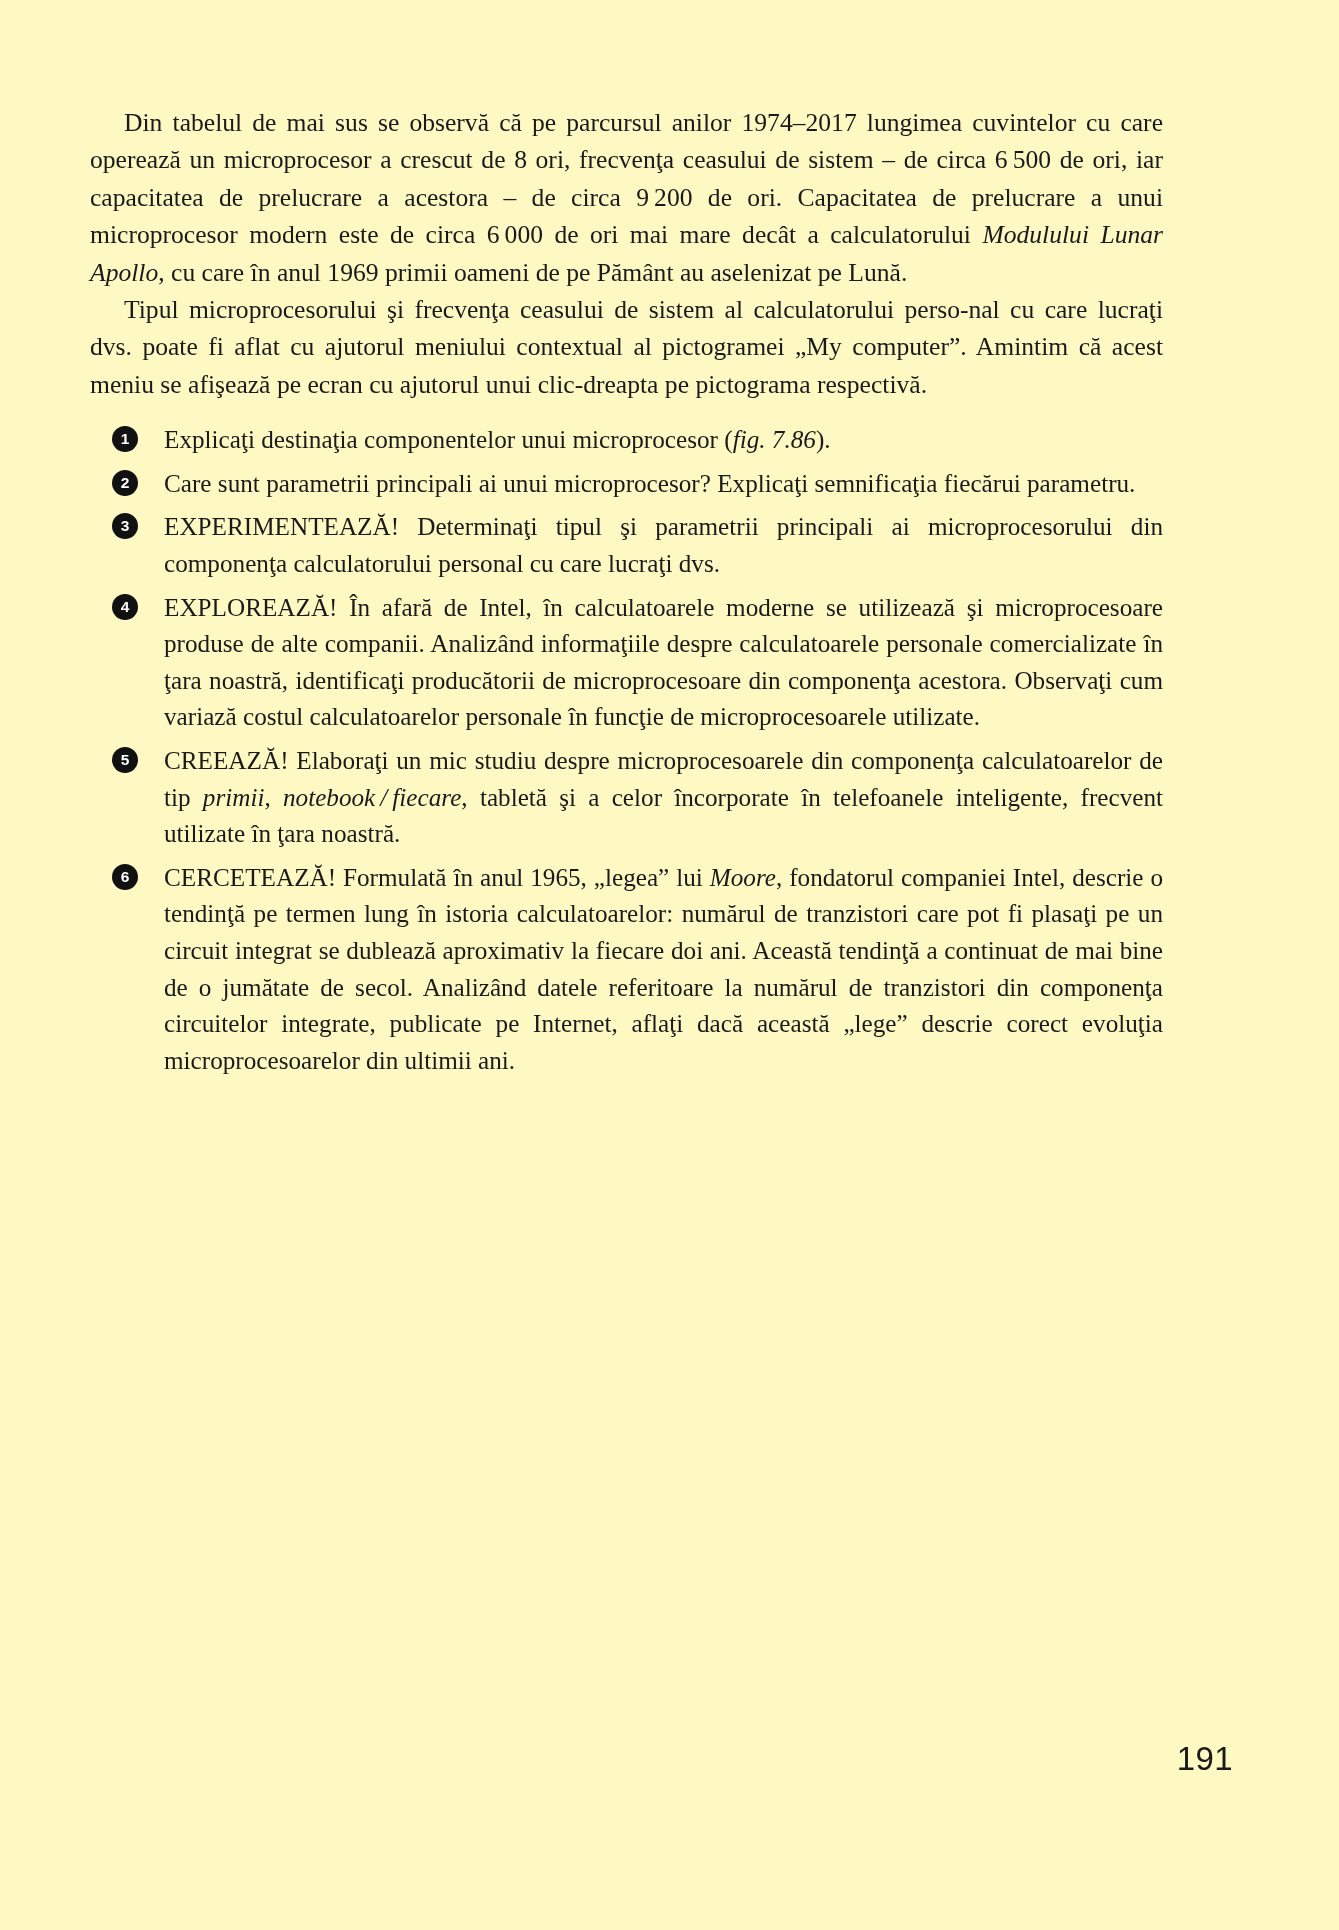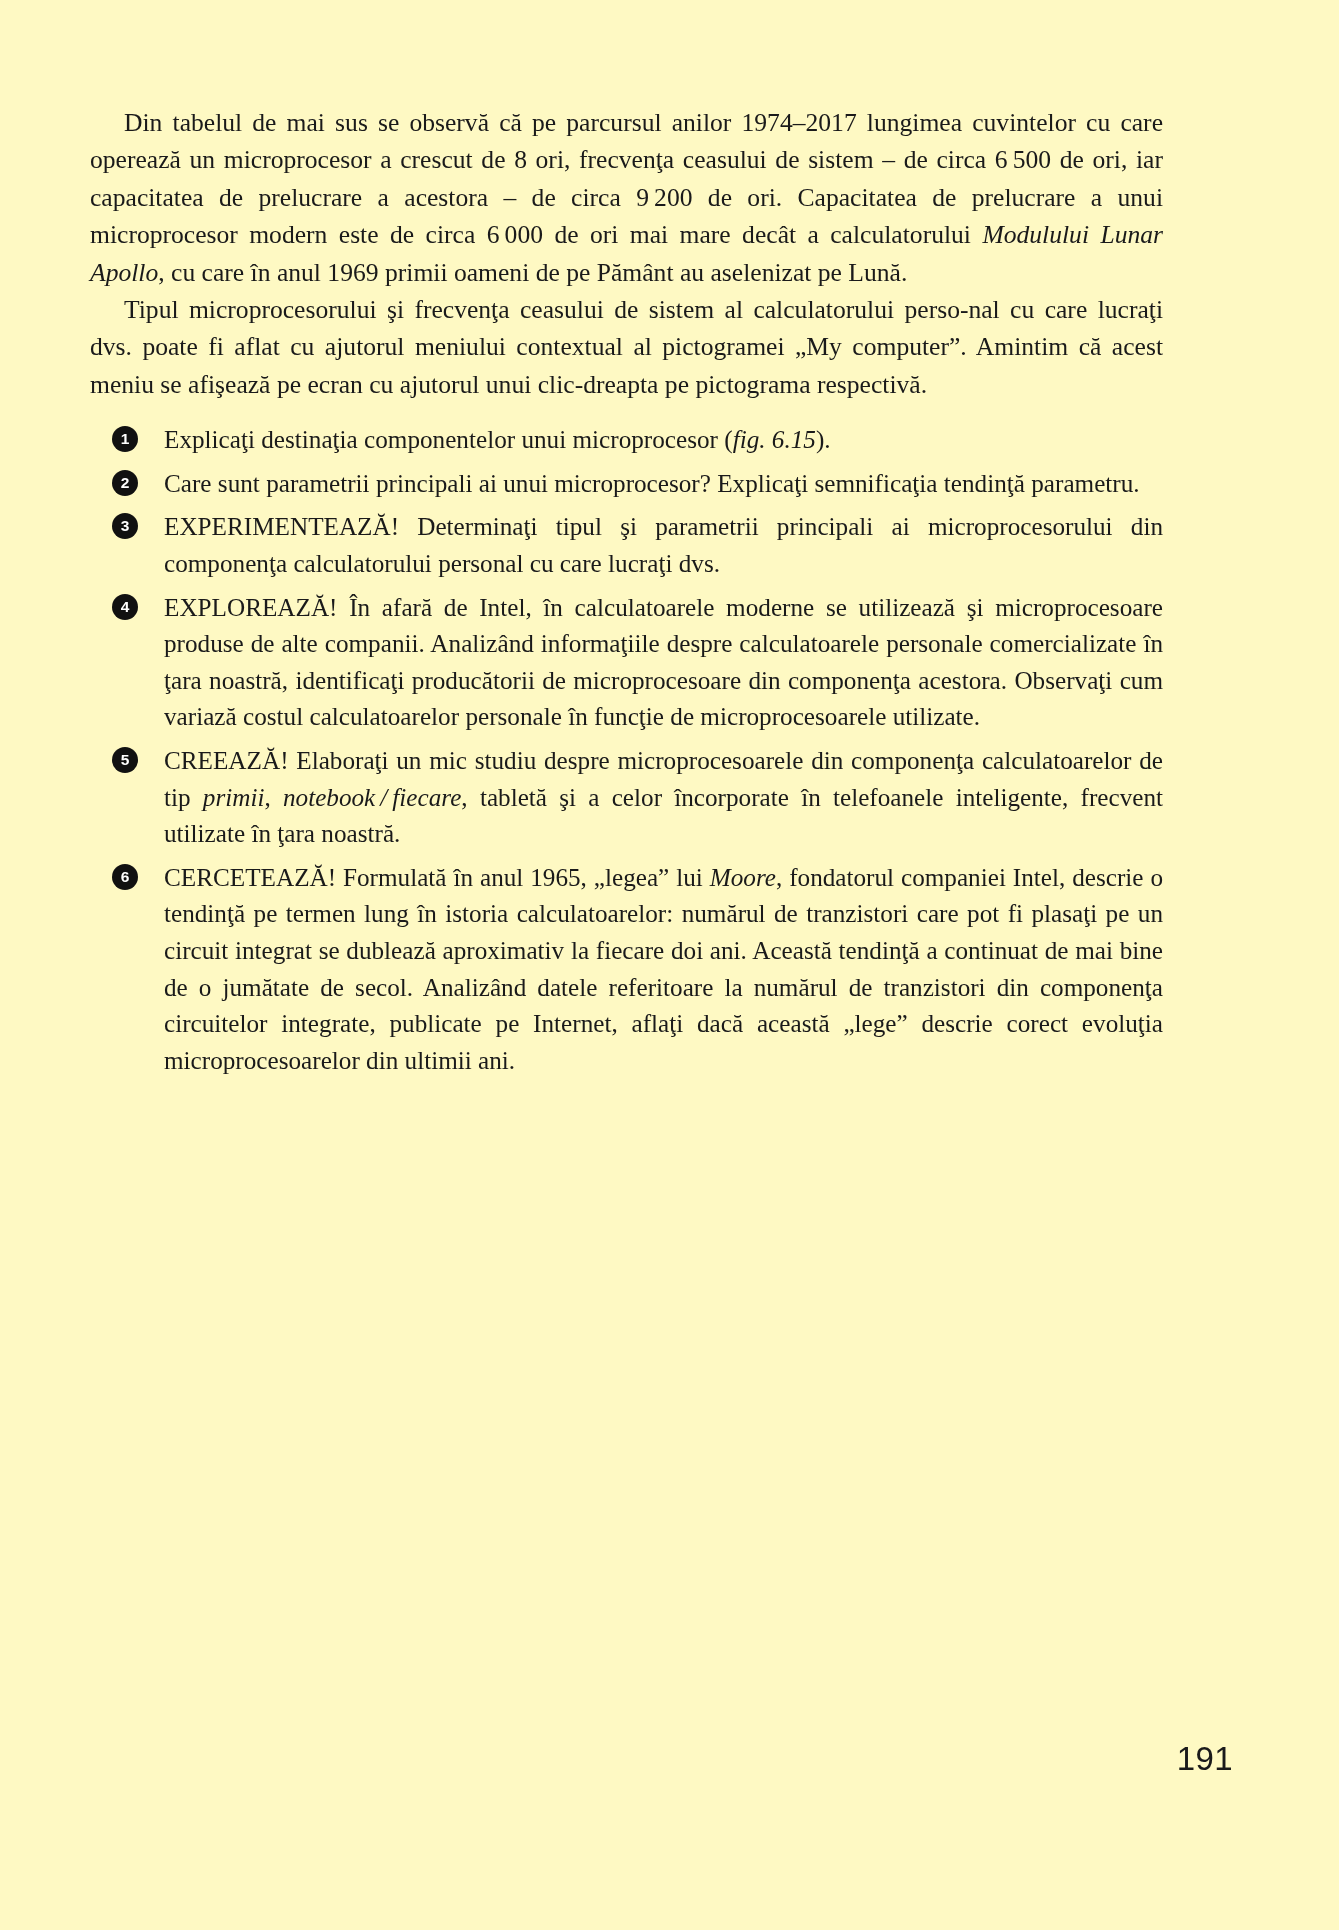--- a/index.html
+++ b/index.html
@@ -118,26 +118,26 @@
 
     <p class="body-par first">Din tabelul de mai sus se observă că pe parcursul anilor 1974–2017 lungimea cuvintelor cu care operează un microprocesor a crescut de 8&nbsp;ori, frecvenţa ceasului de sistem – de circa 6 500 de ori, iar capacitatea de prelucrare a acestora – de circa 9 200 de ori. Capacitatea de prelucrare a unui microprocesor modern este de circa 6 000 de ori mai mare decât a calculatorului <i class="ital">Modulului Lunar Apollo</i>, cu care în anul 1969 primii oameni de pe Pământ au aselenizat pe Lună.</p>
 
     <p class="body-par second">Tipul microprocesorului şi frecvenţa ceasului de sistem al calculatorului perso‑nal cu care lucraţi dvs. poate fi aflat cu ajutorul meniului contextual al pictogramei „My computer”. Amintim că acest meniu se afişează pe ecran cu ajutorul unui clic-dreapta pe pictograma respectivă.</p>
 
 
     <ol class="exercise-list">
 
       <li class="exercise-item">
         <span class="item-marker">1</span>
-        <span class="item-text">Explicaţi destinaţia componentelor unui microprocesor (<i class="ital">fig. 6.15</i>).</span>
+        <span class="item-text">Explicaţi destinaţia componentelor unui microprocesor (<i class="ital">fig. 7.86</i>).</span>
       </li>
 
       <li class="exercise-item">
         <span class="item-marker">2</span>
-        <span class="item-text">Care sunt parametrii principali ai unui microprocesor? Explicaţi semnificaţia tendinţă parametru.</span>
+        <span class="item-text">Care sunt parametrii principali ai unui microprocesor? Explicaţi semnificaţia fiecărui parametru.</span>
       </li>
 
       <li class="exercise-item">
         <span class="item-marker">3</span>
         <span class="item-text">EXPERIMENTEAZĂ! Determinaţi tipul şi parametrii principali ai microprocesorului din componenţa calculatorului personal cu care lucraţi dvs.</span>
       </li>
 
       <li class="exercise-item">
         <span class="item-marker">4</span>
         <span class="item-text">EXPLOREAZĂ! În afară de Intel, în calculatoarele moderne se utilizează şi microprocesoare produse de alte companii. Analizând informaţiile despre calculatoarele personale comercializate în ţara noastră, identificaţi producătorii de microprocesoare din componenţa acestora. Observaţi cum variază costul calculatoarelor personale în funcţie de microprocesoarele utilizate.</span>

